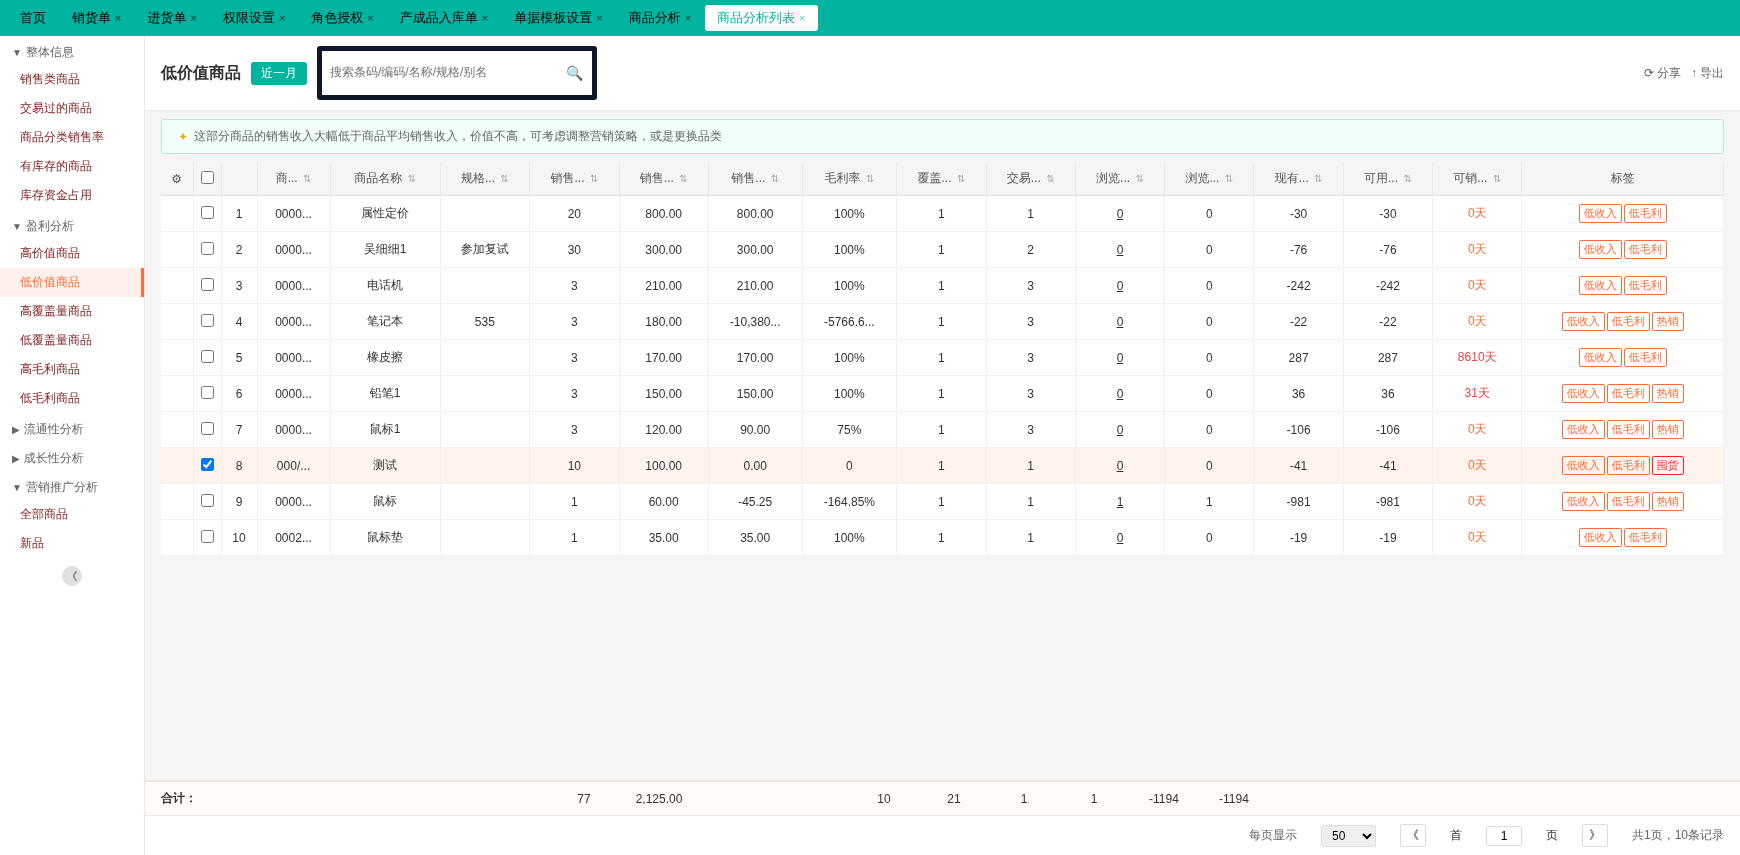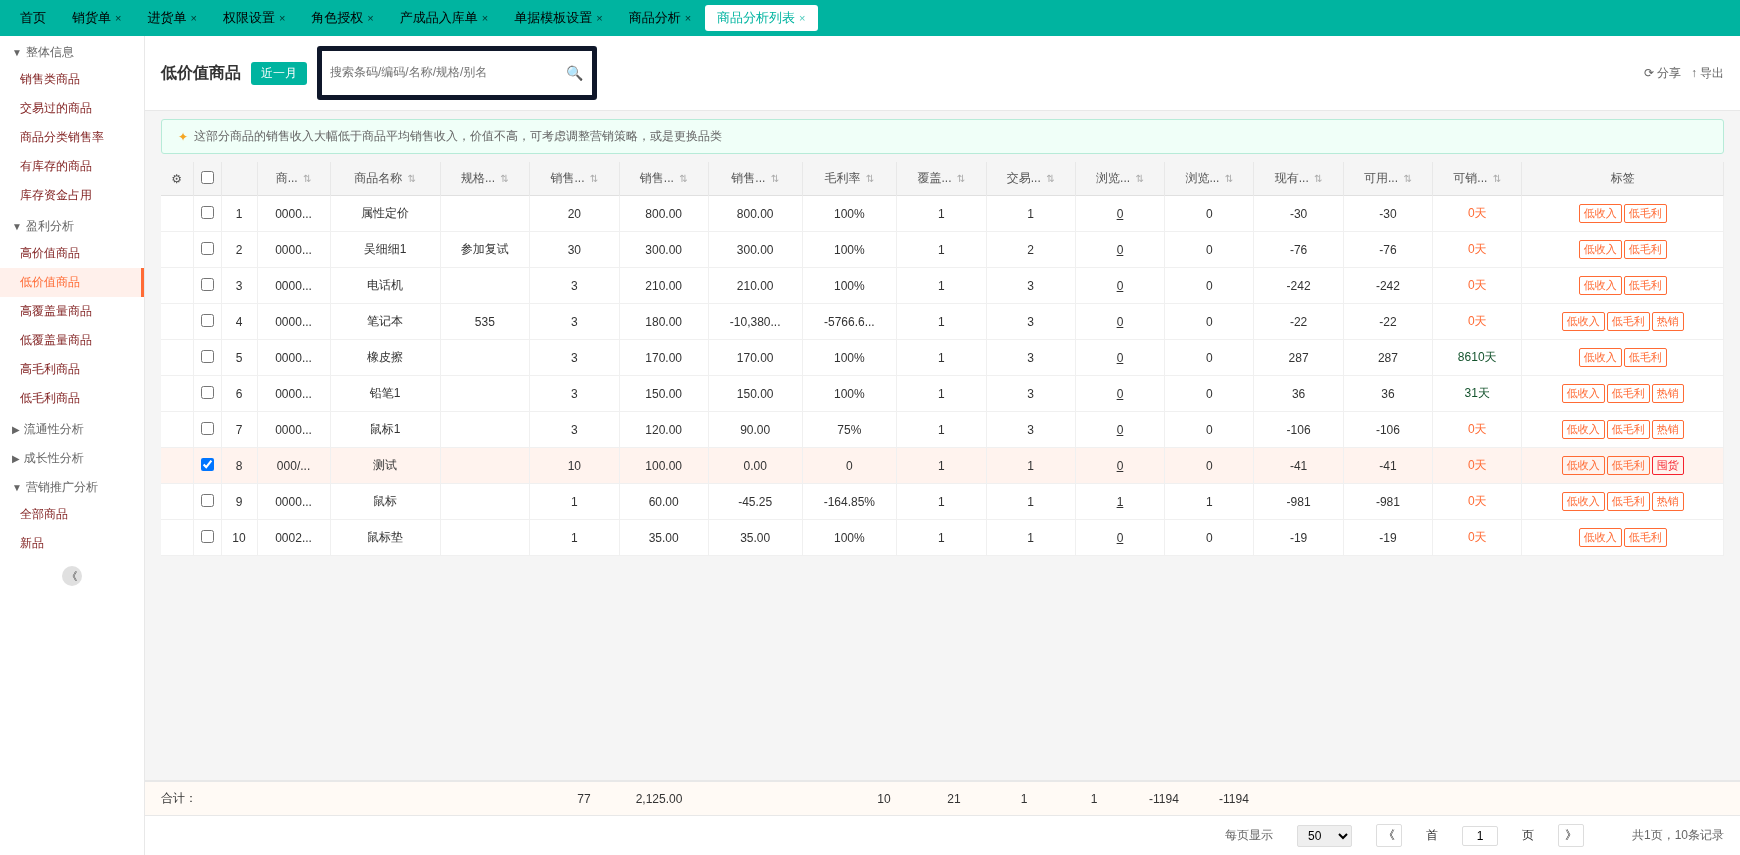--- a/index.html
+++ b/index.html
@@ -180,36 +180,36 @@
       border: 1px solid;
       border-radius: 2px;
       padding: 1px 4px;
       font-size: 11px;
       margin: 1px;
     }
     .tag-orange { color: #ff6b35; border-color: #ff6b35; }
     .tag-red { color: #f5222d; border-color: #f5222d; }
     .link-underline { text-decoration: underline; cursor: pointer; color: #333; }
     .day-orange { color: #ff6b35; }
-    .day-normal { color: #14532d; }
+    .day-normal { color: #ef4444; }
 
     
     .gear-cell { width: 32px; text-align: center; }
 
     
     .table-footer {
       background: #fffaf5;
       border-top: 2px solid #e8e8e8;
       padding: 8px 16px;
       display: flex;
       align-items: center;
       font-size: 12px;
       color: #333;
     }
-    .footer-label { font-weight: 400; margin-right: 8px; text-align: right; }
+    .footer-label { font-weight: 700; margin-right: 8px; text-align: right; }
     .footer-cells {
       display: flex;
       gap: 0;
       flex: 1;
     }
     .footer-cell {
       padding: 0 6px;
       text-align: center;
       color: #333;
     }
@@ -242,21 +242,21 @@
       font-size: 12px;
     }
     .page-input {
       border: 1px solid #ddd;
       border-radius: 2px;
       width: 36px;
       padding: 2px 4px;
       text-align: center;
       font-size: 12px;
     }
-    .total-info { color: #666; margin-left: 24px; }
+    .total-info { color: #666; }
 
     
     .collapse-btn {
       width: 20px;
       height: 20px;
       background: #e0e0e0;
       border-radius: 50%;
       display: flex;
       align-items: center;
       justify-content: center;

